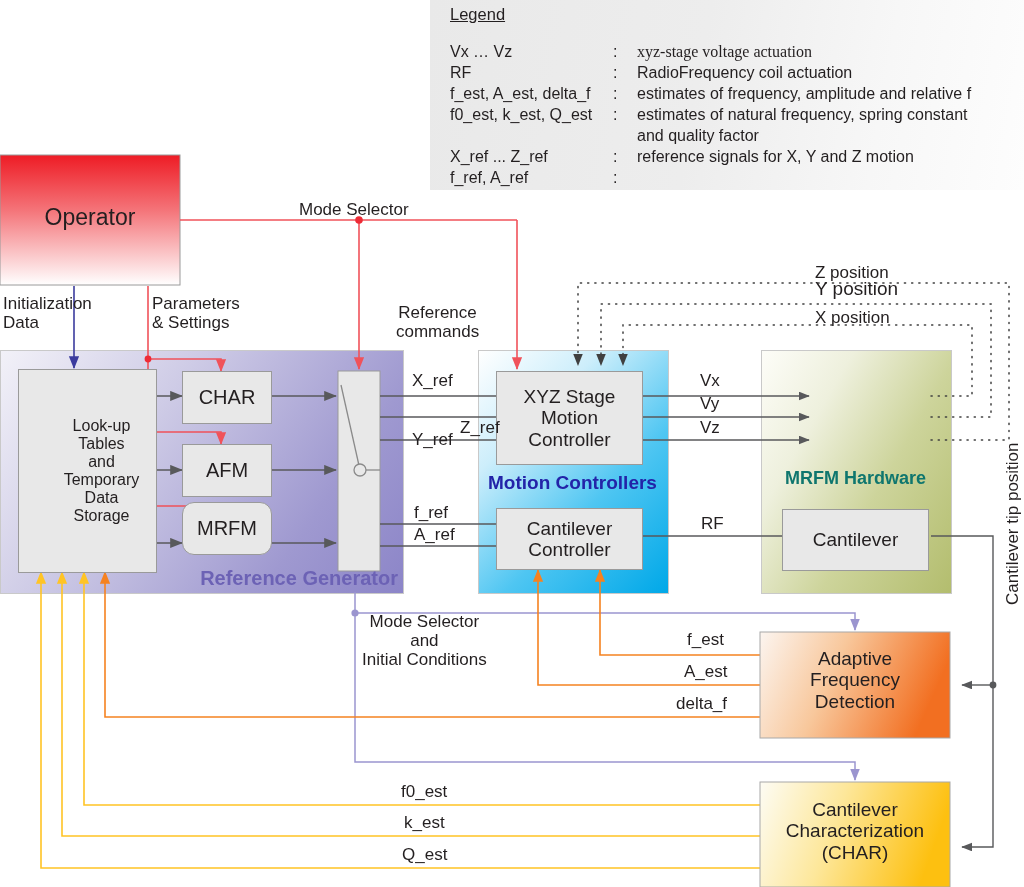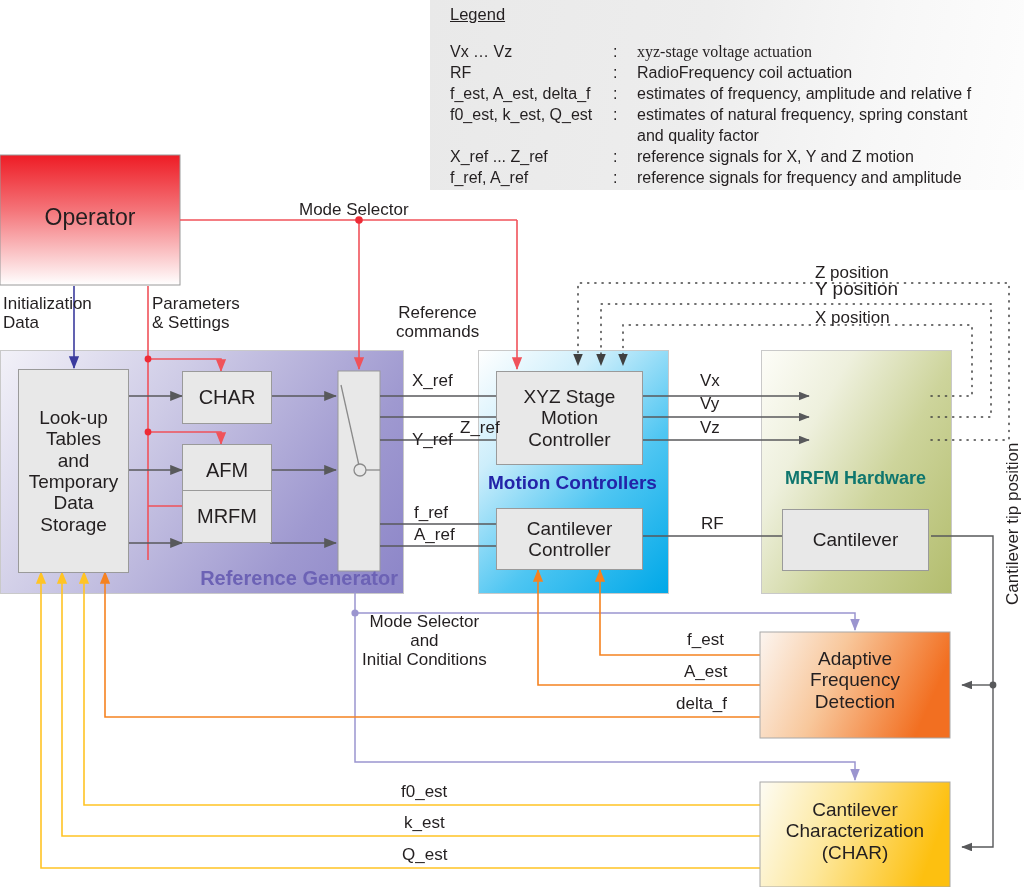--- a/index.html
+++ b/index.html
@@ -41,21 +41,20 @@
   <div class="lgrow" style="left:637px;top:106px;font-size:16px;">estimates of natural frequency, spring constant</div>
 
   <div class="lgrow" style="left:637px;top:127px;font-size:16px;">and quality factor</div>
 
   <div class="lgrow" style="left:450px;top:148px;font-size:16px;">X_ref ... Z_ref</div>
   <div class="lgrow" style="left:613px;top:148px;font-size:16px;">:</div>
   <div class="lgrow" style="left:637px;top:148px;font-size:16px;">reference signals for X, Y and Z motion</div>
 
   <div class="lgrow" style="left:450px;top:169px;font-size:16px;">f_ref, A_ref</div>
   <div class="lgrow" style="left:613px;top:169px;font-size:16px;">:</div>
-  <div class="lgrow" style="left:637px;top:169px;font-size:16px;">reference signals for frequency and amplitude</div>
 
   <div class="panel" style="left:0px;top:350px;width:402px;height:242px;
               background:linear-gradient(125deg,#f2f1f8 0%,#cecbe6 35%,#9f99d0 75%,#8c85c8 100%);"></div>
 
   <div class="panel" style="left:478px;top:350px;width:189px;height:242px;
               background:linear-gradient(135deg,#ffffff 0%,#cdeefb 28%,#4fc6f2 62%,#00a8e8 100%);"></div>
 
   <div class="panel" style="left:761px;top:350px;width:189px;height:242px;
               background:linear-gradient(300deg,#b3bd6e 0%,#cdd49b 40%,#eef0dd 72%,#fdfdf8 100%);"></div>
 
@@ -164,30 +163,30 @@
     <path d="M760,836 L62,836 L62,572" stroke="#ffc425" stroke-width="1.6" fill="none" marker-end="url(#ah-yellow)"></path>
     <path d="M760,868 L41,868 L41,572" stroke="#ffc425" stroke-width="1.6" fill="none" marker-end="url(#ah-yellow)"></path>
 
     <rect x="760" y="632" width="190" height="106" fill="url(#gAdaptive)" stroke="#a8a8a8" stroke-width="1"></rect>
 
     <rect x="760" y="782" width="190" height="105" fill="url(#gChar)" stroke="#a8a8a8" stroke-width="1"></rect>
   </svg>
 
   <div class="lbl" style="left:0;top:205px;width:180px;text-align:center;font-size:23px;">Operator</div>
 
-  <div class="blk" style="left:18px;top:369px;width:109px;height:202px;font-size:19px;">Look-up
+  <div class="blk" style="left:18px;top:369px;width:109px;height:202px;font-size:16px;padding-left:28px;">Look-up
 Tables
 and
 Temporary
 Data
 Storage</div>
 
   <div class="blk" style="left:182px;top:371px;width:88px;height:51px;font-size:20px;">CHAR</div>
   <div class="blk" style="left:182px;top:444px;width:88px;height:51px;font-size:20px;">AFM</div>
-  <div class="blk" style="left:182px;top:490px;width:88px;height:51px;font-size:20px;">MRFM</div>
+  <div class="blk" style="left:182px;top:502px;width:88px;height:51px;font-size:20px;border-radius:12px;">MRFM</div>
 
   <div class="blk" style="left:496px;top:371px;width:145px;height:92px;font-size:19px;">XYZ Stage
 Motion
 Controller</div>
   <div class="blk" style="left:496px;top:508px;width:145px;height:60px;font-size:19px;">Cantilever
 Controller</div>
 
   <div class="blk" style="left:782px;top:509px;width:145px;height:60px;font-size:19px;">Cantilever</div>
 
   <div class="lbl" style="left:760px;top:648px;width:190px;text-align:center;font-size:19px;">Adaptive

